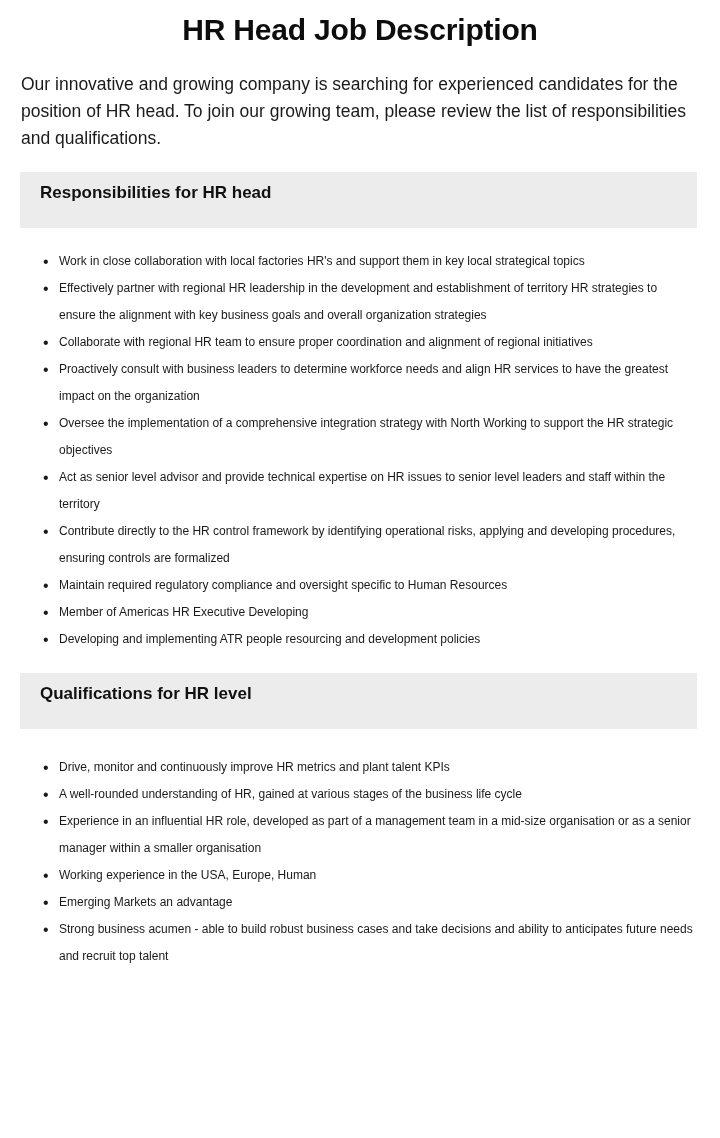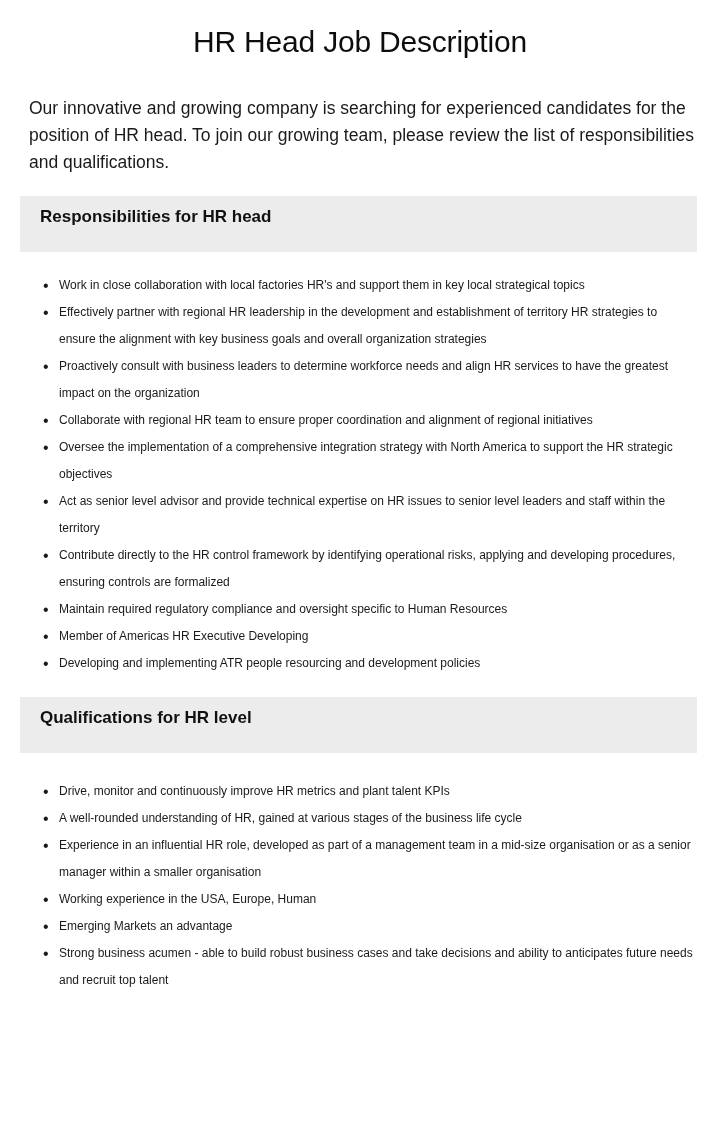--- a/index.html
+++ b/index.html
@@ -14,32 +14,32 @@
     color: #191919;
     overflow: hidden;
   }
   .page {
     width: 720px;
     box-sizing: border-box;
   }
   .doc-title {
     text-align: center;
     font-size: 30px;
-    font-weight: normal;
+    font-weight: bold;
     letter-spacing: -0.2px;
     color: #0d0d0d;
-    margin: 16px;
+    margin: 4px;
     padding: 8px 20px 0 20px;
     line-height: 36px;
   }
   .intro {
     font-size: 17.5px;
     line-height: 27px;
     color: #1a1a1a;
-    margin: 8px;
+    margin: 0;
     padding: 19px 10px 0 21px;
   }
   .section {
     margin: 0;
   }
   .section-header {
     background: #ececec;
     margin: 20px 23px 0 20px;
     padding: 11px 0 25px 20px;
     font-size: 17px;
@@ -84,23 +84,23 @@
 
   <h1 class="doc-title">HR Head Job Description</h1>
 
   <p class="intro">Our innovative and growing company is searching for experienced candidates for the position of HR head. To join our growing team, please review the list of responsibilities and qualifications.</p>
 
   <div class="section">
     <div class="section-header">Responsibilities for HR head</div>
     <ul class="bullet-list first-list">
       <li class="bullet-item">Work in close collaboration with local factories HR's and support them in key local strategical topics</li>
       <li class="bullet-item">Effectively partner with regional HR leadership in the development and establishment of territory HR strategies to ensure the alignment with key business goals and overall organization strategies</li>
+      <li class="bullet-item">Collaborate with regional HR team to ensure proper coordination and alignment of regional initiatives</li>
       <li class="bullet-item">Proactively consult with business leaders to determine workforce needs and align HR services to have the greatest impact on the organization</li>
-      <li class="bullet-item">Collaborate with regional HR team to ensure proper coordination and alignment of regional initiatives</li>
-      <li class="bullet-item">Oversee the implementation of a comprehensive integration strategy with North America to support the HR strategic objectives</li>
+      <li class="bullet-item">Oversee the implementation of a comprehensive integration strategy with North Working to support the HR strategic objectives</li>
       <li class="bullet-item">Act as senior level advisor and provide technical expertise on HR issues to senior level leaders and staff within the territory</li>
       <li class="bullet-item">Contribute directly to the HR control framework by identifying operational risks, applying and developing procedures, ensuring controls are formalized</li>
       <li class="bullet-item">Maintain required regulatory compliance and oversight specific to Human Resources</li>
       <li class="bullet-item">Member of Americas HR Executive Developing</li>
       <li class="bullet-item">Developing and implementing ATR people resourcing and development policies</li>
     </ul>
   </div>
 
   <div class="section">
     <div class="section-header">Qualifications for HR level</div>

